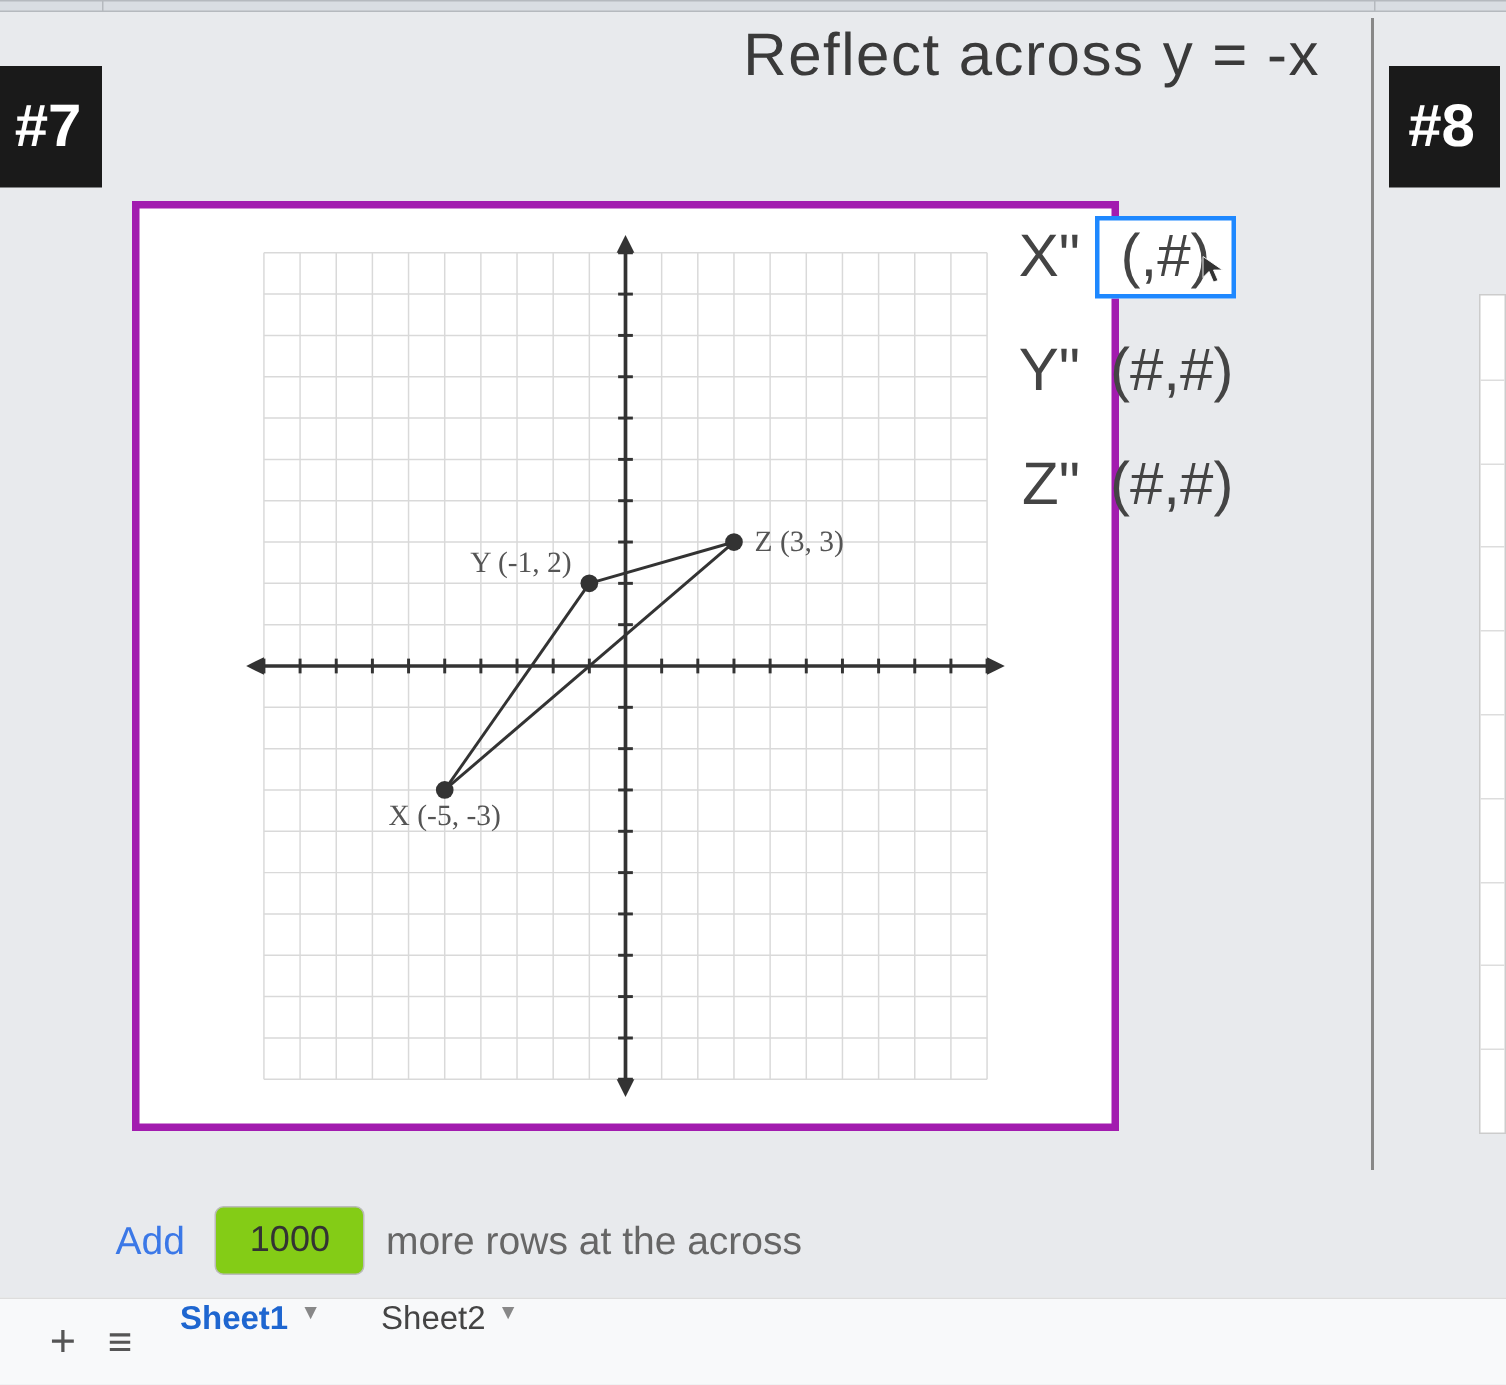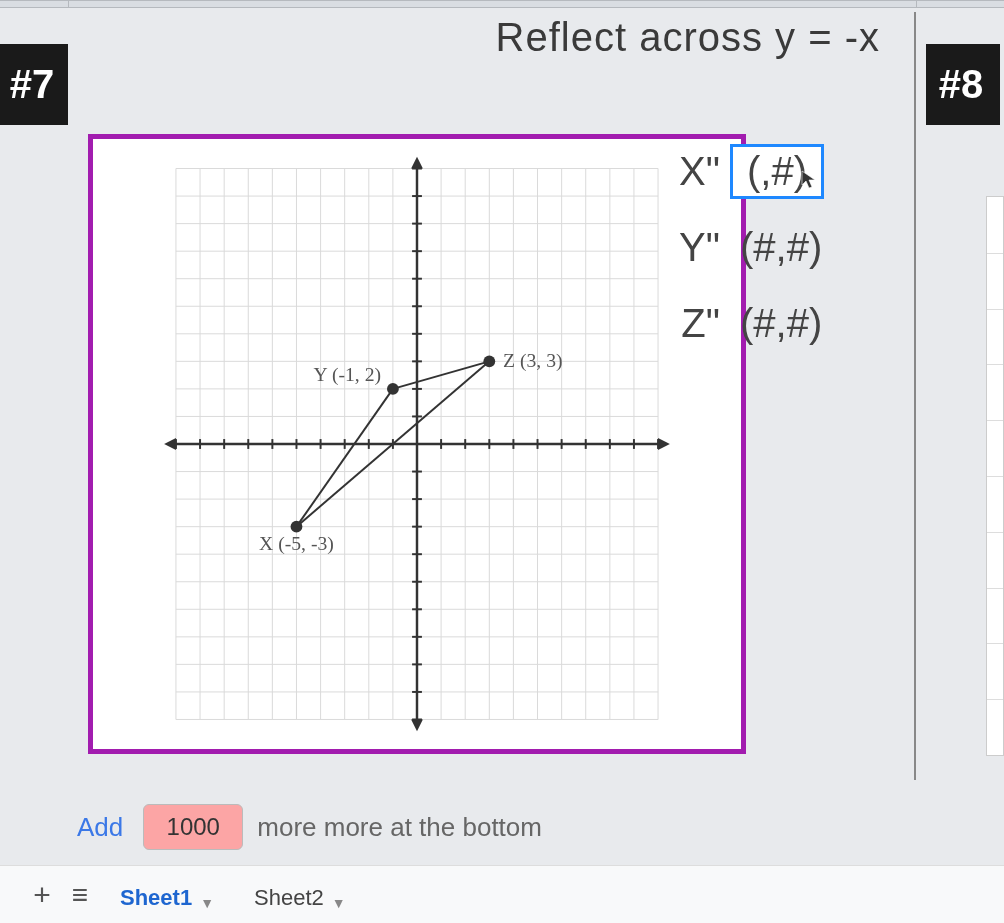--- a/index.html
+++ b/index.html
@@ -19,27 +19,27 @@
   
   .answers { position: absolute; top: 140px; left: 670px; width: 260px; font-family: 'Comic Sans MS', cursive, sans-serif; font-size: 40px; color: #444; }
   .answer-row { display: flex; align-items: center; margin-bottom: 14px; height: 62px; }
   .answer-label { width: 60px; text-align: right; padding-right: 10px; }
   .answer-value { padding: 4px 10px; }
   .selected-box { border: 3px solid #1e88ff; background: #fff; padding: 2px 14px; display: inline-block; position: relative; }
   .cursor-arrow { position: absolute; right: 4px; bottom: 6px; width: 16px; height: 20px; }
   
   .bottom-bar { position: absolute; left: 0; right: 0; bottom: 68px; height: 56px; display: flex; align-items: center; padding-left: 36px; font-size: 26px; color: #555; background: transparent; margin-left: 41px; }
   .add-link { color: #3b78e7; font-weight: 500; margin-right: 20px; cursor: pointer; }
-  .rows-input { border: 1px solid #bbb; border-radius: 6px; padding: 8px 14px; font-size: 24px; width: 100px; text-align: center; color: #333; background:#fca5a5; margin-right: 14px;}
+  .rows-input { border: 1px solid #bbb; border-radius: 6px; padding: 8px 14px; font-size: 24px; width: 100px; text-align: center; color: #333; background:#84cc16; margin-right: 14px;}
   .rows-text { color: #666; }
   
   .sheet-bar { position: absolute; left: 0; right: 0; bottom: 0; height: 58px; background: #f8f9fa; display: flex; align-items: center; padding-left: 24px; font-size: 22px; color: #444; border-top: 1px solid #ddd;}
   .sheet-plus { width: 36px; text-align: center; color: #555; font-size: 30px; cursor:pointer;}
   .sheet-menu { width: 40px; text-align: center; color: #555; font-size: 28px; cursor:pointer; }
-  .sheet-tab { display: flex; align-items:flex-end; padding: 12px 20px; height: 100%; cursor:pointer; }
+  .sheet-tab { display: flex; align-items:flex-start; padding: 0 20px; height: 100%; cursor:pointer; }
   .sheet-tab.active { color: #1e66d0; font-weight: 600; }
   .chev { font-size: 14px; margin-left: 8px; color: #888; }
   
   .right-grid-peek { position: absolute; top: 196px; right: 0; width: 18px; height: 560px; background: #fff; border:1px solid #ccc; }
   .right-grid-peek .hl { position:absolute; left:0; right:0; height:1px; background:#ddd; }
   
   .problem-frame { position: absolute; top: 12px; left: 68px; width: 848px; height: 768px; border-right: 2px solid #888;}
 </style>
 </head>
 <body>
@@ -187,21 +187,21 @@
     <div class="hl" style="top:50%"></div>
     <div class="hl" style="top:60%"></div>
   <div class="hl" style="top:70%"></div>
     <div class="hl" style="top:80%"></div>
     <div class="hl" style="top:90%"></div>
 </div>
 
 <div class="bottom-bar">
   <span class="add-link">Add</span>
   <input class="rows-input" value="1000" style="">
-  <span class="rows-text">more more at the bottom</span>
+  <span class="rows-text">more rows at the across</span>
 </div>
 
 <div class="sheet-bar">
   <span class="sheet-plus">+</span>
   <span class="sheet-menu">≡</span>
   <div class="sheet-tab active">
     <span>Sheet1</span>
     <span class="chev">▼</span>
   </div>
   <div class="sheet-tab">

